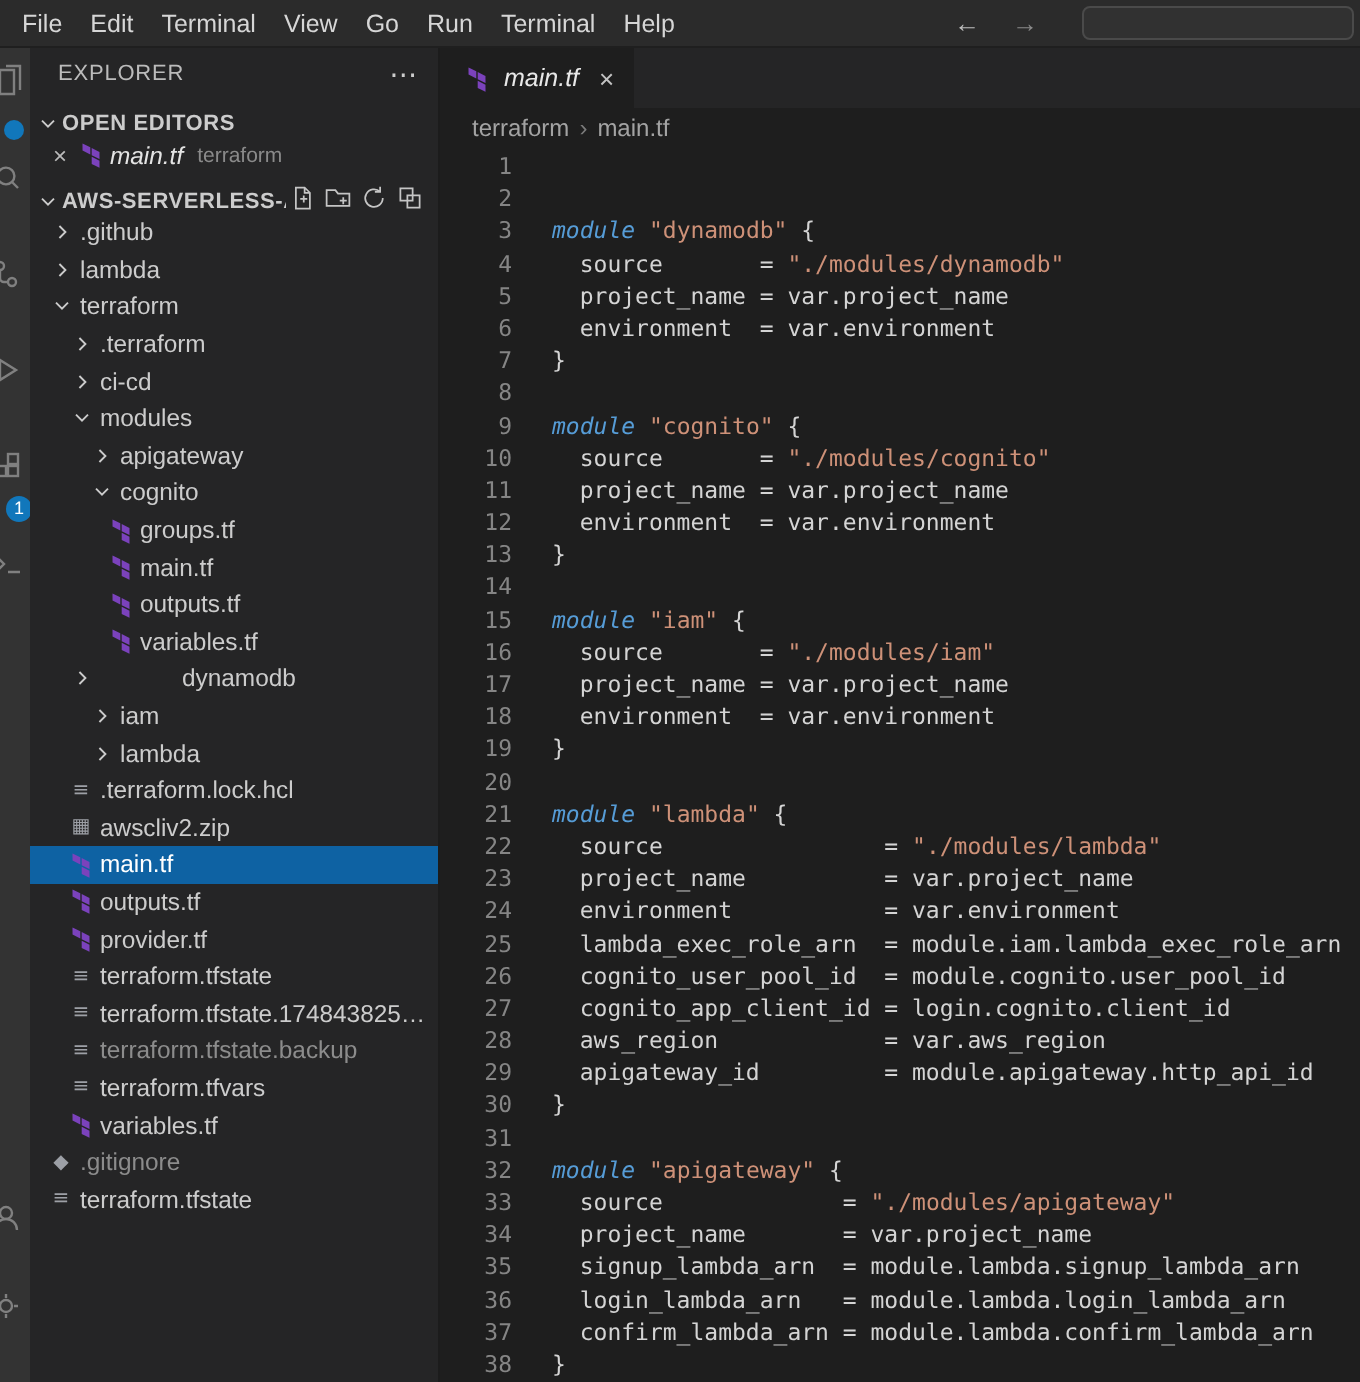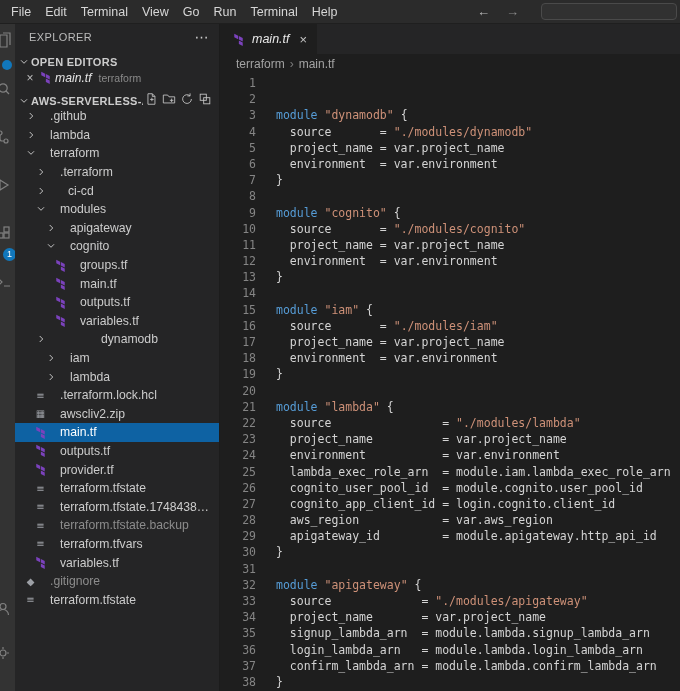--- a/index.html
+++ b/index.html
@@ -80,21 +80,21 @@
   .oe-detail { color:#8a8a8a; font-size:10.5px; margin-left:7px; }
 
   .tree { flex:1; overflow:hidden; }
   .tree-row {
     height:18.6px; display:flex; align-items:center; cursor:pointer; white-space:nowrap;
   }
   .tree-row.selected { background:var(--selection,#0e62a3); }
   .row-slot { width:15px; flex:none; display:flex; justify-content:center; align-items:center; }
   .tree-label {
     font-size:12.2px; color:#cccccc; overflow:hidden; text-overflow:ellipsis;
-    white-space:nowrap; padding-right:4px; margin-left:12px;
+    white-space:nowrap; padding-right:4px; margin-left:2px;
   }
   .tree-row.dim .tree-label { color:#8c8c8c; }
   .tree-row.selected .tree-label { color:#ffffff; }
   .uicon { font-size:10px; color:#9da0a6; font-family:"DejaVu Sans", sans-serif; }
 
   
   .editor { flex:1; min-width:0; background:#1e1e1e; display:flex; flex-direction:column; }
   .tabbar { height:30px; flex:none; background:#252526; display:flex; }
   .tab {
     height:30px; display:flex; align-items:center; padding:0 10px;
@@ -109,21 +109,21 @@
   .crumb { cursor:pointer; }
   .crumb-sep { padding:0 5px; color:#7a7a7a; }
 
   .code {
     flex:1; overflow:hidden; padding-top:1px;
     font-family:"DejaVu Sans Mono", monospace; font-size:11.5px;
   }
   .code-line { display:flex; height:16.2px; line-height:16.2px; white-space:pre; }
   .ln { width:36px; flex:none; text-align:right; color:#858585; }
   .lt { padding-left:20px; }
-  .tok-k { color:var(--kw,#569cd6); }
+  .tok-k { color:var(--kw,#569cd6);font-style:italic; }
   .tok-s { color:var(--str,#ce9178); }
   .tok-d { color:var(--def,#d4d4d4); }
 </style>
 </head>
 <body>
 
 <div class="window">
 
   <header class="titlebar">
     <nav class="menus">
@@ -284,21 +284,21 @@
             <span class="tree-label">terraform</span>
           </div>
           <div class="tree-row" style="padding-left: 18px;">
             <span class="row-slot">
               <svg width="12" height="12" viewBox="0 0 14 14">
                 <path d="M5.5 3.5 L9 7 L5.5 10.5" fill="none" stroke="#cccccc" stroke-width="1.1"></path>
               </svg>
             </span>
             <span class="tree-label">.terraform</span>
           </div>
-          <div class="tree-row" style="padding-left: 18px; gap: 8px;">
+          <div class="tree-row" style="padding-left: 18px;">
             <span class="row-slot">
               <svg width="12" height="12" viewBox="0 0 14 14">
                 <path d="M5.5 3.5 L9 7 L5.5 10.5" fill="none" stroke="#cccccc" stroke-width="1.1"></path>
               </svg>
             </span>
             <span class="tree-label">ci-cd</span>
           </div>
           <div class="tree-row" style="padding-left: 18px;">
             <span class="row-slot">
               <svg width="12" height="12" viewBox="0 0 14 14">

